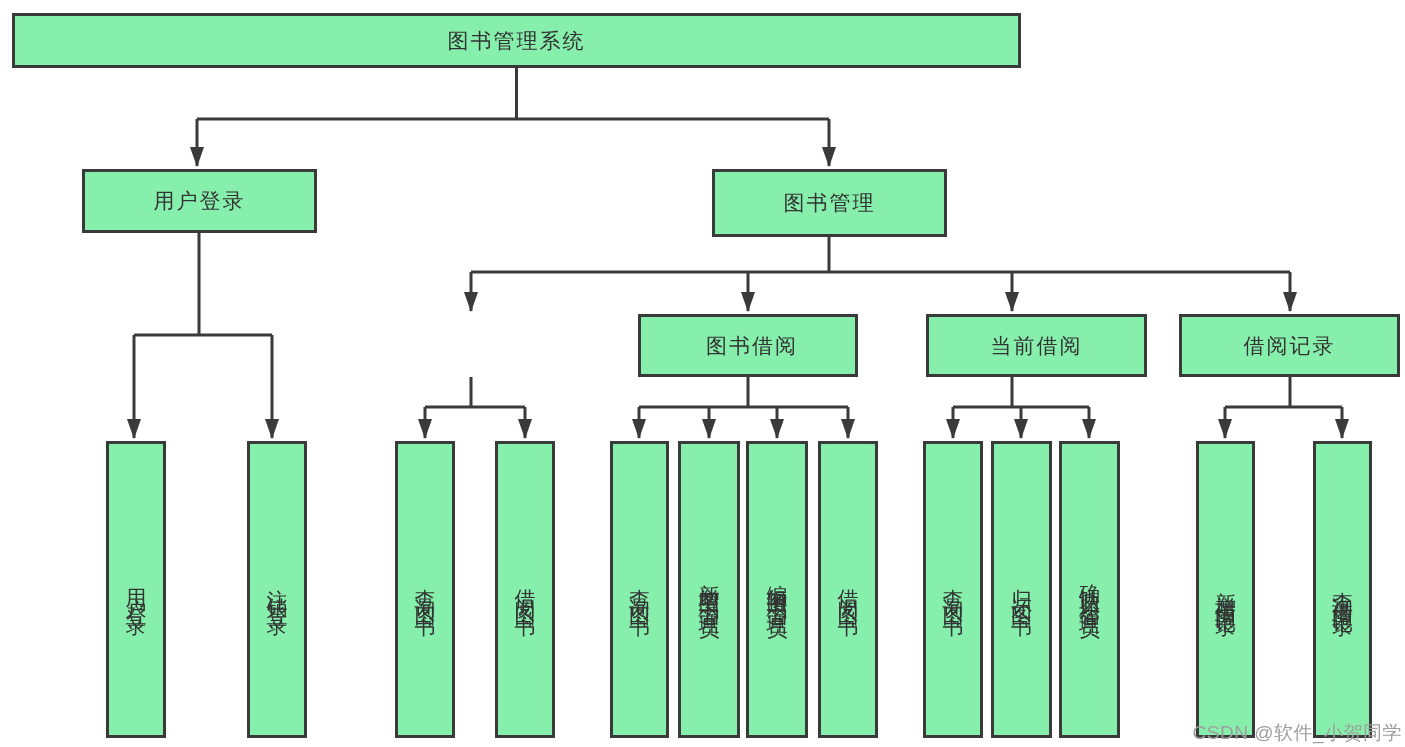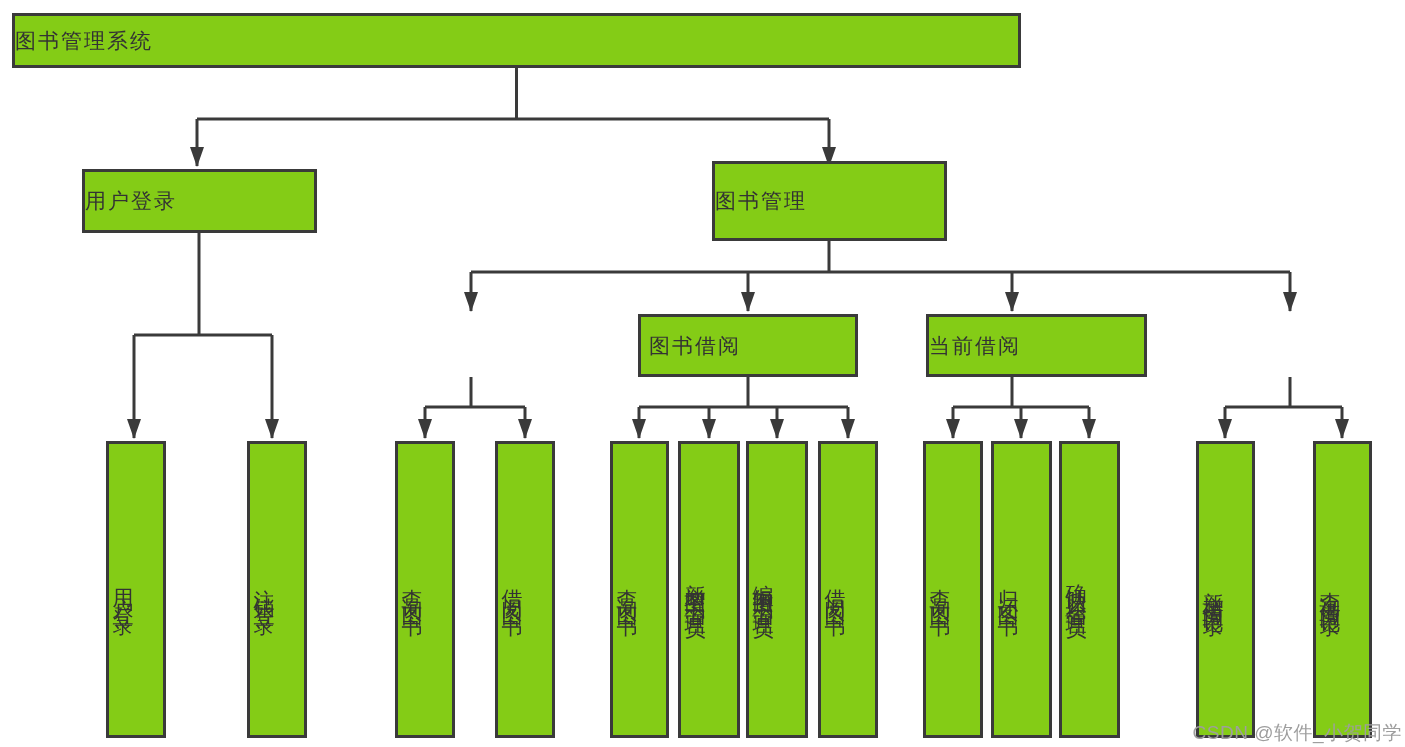--- a/index.html
+++ b/index.html
@@ -13,25 +13,25 @@
   }
   #connector-svg {
     position: absolute;
     left: 0; top: 0;
     width: 1405px; height: 747px;
     z-index: 1;
   }
   .box {
     position: absolute;
     box-sizing: border-box;
-    background: #84cc16;
+    background: #86efac;
     border: 3px solid #3a3a3a;
     display: flex;
     align-items: center;
-    justify-content: flex-start;
+    justify-content: center;
     z-index: 2;
     color: #333333;
   }
   .h-label {
     font-size: 21px;
     letter-spacing: 2px;
     white-space: nowrap;
   }
   .v-label {
     writing-mode: vertical-rl;
@@ -104,29 +104,32 @@
     </g>
   </svg>
 
   <div class="box" style="left:12px; top:13px; width:1009px; height:55px;">
     <span class="h-label">图书管理系统</span>
   </div>
 
   <div class="box" style="left:82px; top:169px; width:235px; height:64px;">
     <span class="h-label">用户登录</span>
   </div>
-  <div class="box" style="left:712px; top:161px; width:235px; height:80px;">
+  <div class="box" style="left:712px; top:169px; width:235px; height:68px;">
     <span class="h-label">图书管理</span>
   </div>
 
   <div class="box" style="left:638px; top:314px; width:220px; height:63px;padding-left:8px;">
     <span class="h-label">图书借阅</span>
   </div>
   <div class="box" style="left:902px; top:314px; width:221px; height:63px;margin-left:24px;">
     <span class="h-label">当前借阅</span>
+  </div>
+  <div class="box" style="left:1179px; top:314px; width:221px; height:63px;">
+    <span class="h-label">借阅记录</span>
   </div>
 
   <div class="box" style="left:106px; top:441px; width:60px; height:297px;">
     <span class="v-label">用户登录</span>
   </div>
   <div class="box" style="left:247px; top:441px; width:60px; height:297px;">
     <span class="v-label">注销登录</span>
   </div>
 
   <div class="box" style="left:395px; top:441px; width:60px; height:297px;">

